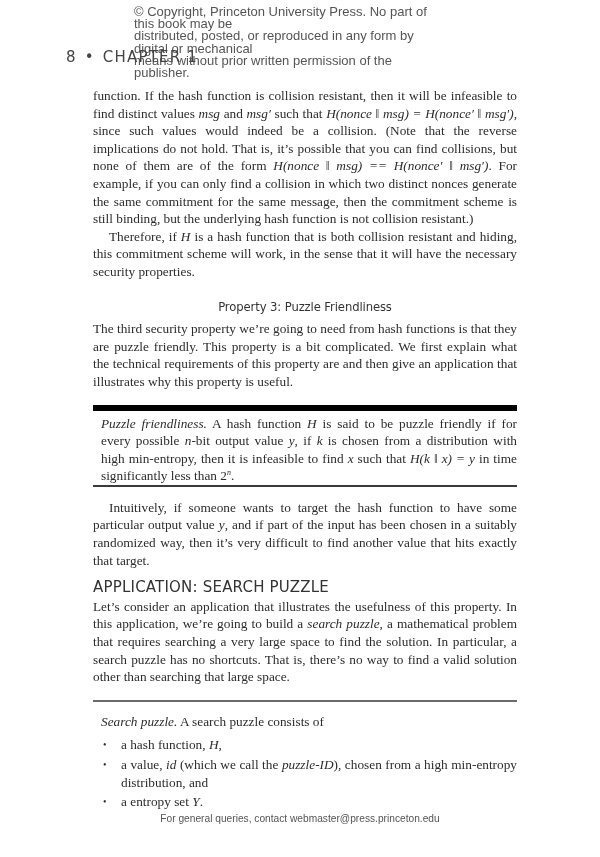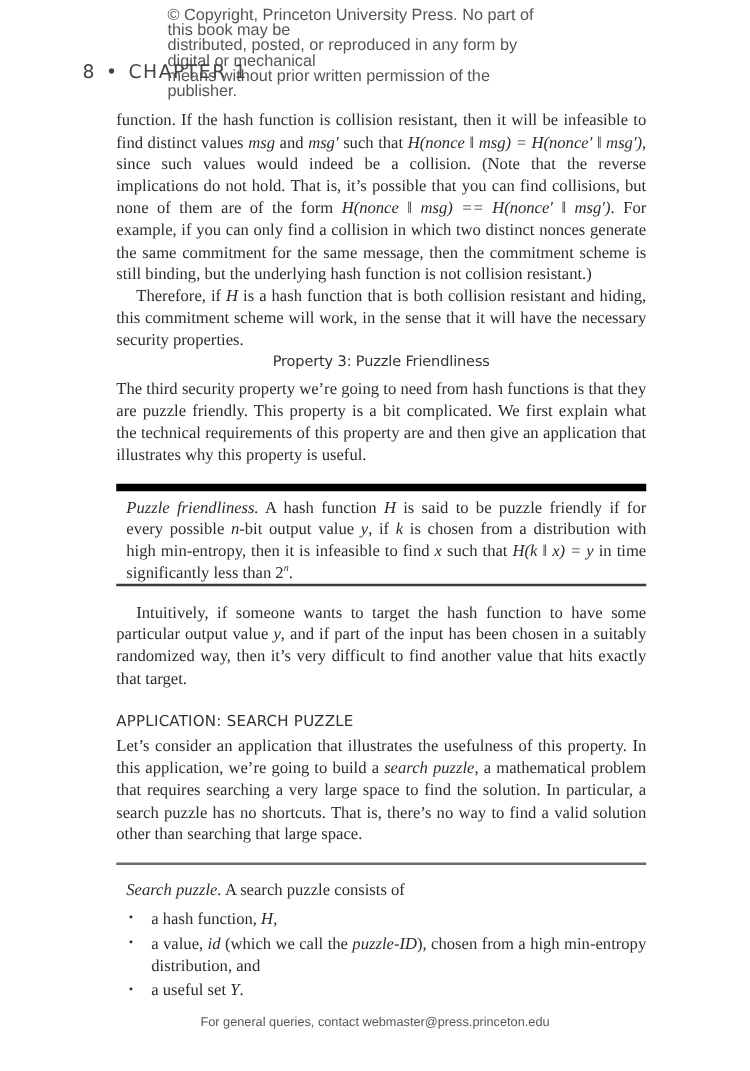--- a/index.html
+++ b/index.html
@@ -19,40 +19,40 @@
   .body-text {
     position: absolute; left: 93px; top: 87px; width: 424px;
     font-family: "Liberation Serif", serif; font-size: 13.3px; line-height: 17.6px; color: #2c2c2c;
     text-align: justify;
   }
   .body-text p { margin: 0; }
   .indent { text-indent: 16px; }
   i, .it { font-style: italic; }
   .subsec {
     text-align: center; font-family: "DejaVu Sans", sans-serif; font-size: 11.6px;
-    margin-bottom: 4px; color: #333; letter-spacing: -0.1px;
+    margin-top: 18px; margin-bottom: 4px; color: #333; letter-spacing: -0.1px;
   }
   .box {
     margin: 14px 0 12px 0;
     border-top: 6px solid #000000; border-bottom: 2px solid #3a3a3a;
     padding: 4px 0 0 0;
   }
   .box p { margin: 0 0 0 8px; }
   .box2 {
     margin: 14px 0 0 0;
     border-top: 2px solid #6a6a6a;
     padding: 11px 0 0 0;
   }
   .box2 p { margin: 0 0 0 8px; }
   .box2 ul { margin: 6px 0 0 8px; padding: 0; list-style: none; }
   .box2 li { position: relative; padding-left: 20px; margin-bottom: 2px; }
   .box2 li .bullet { position: absolute; left: 2px; top: 0; font-size: 10px; }
   .app-head {
-    font-family: "DejaVu Sans", sans-serif; font-size: 12px; letter-spacing: 0.2px;
-    margin-top: 18px; margin-bottom: 1px; color: #333;
+    font-family: "DejaVu Sans", sans-serif; font-size: 15px; letter-spacing: 0.2px;
+    margin-top: 10px; margin-bottom: 1px; color: #333;
   }
   .sup { font-size: 8px; vertical-align: super; line-height: 0; }
   .footer {
     position: absolute; left: 0; right: 0; top: 813px; text-align: center;
     font-family: "Liberation Sans", sans-serif; font-size: 10.2px; color: #555;
   }
 </style>
 </head>
 <body>
 
@@ -83,18 +83,18 @@
 
   <div class="app-head">APPLICATION: SEARCH PUZZLE</div>
 
   <p><span>Let’s consider an application that illustrates the usefulness of this property. In this application, we’re going to build a </span><i>search puzzle</i><span>, a mathematical problem that requires searching a very large space to find the solution. In particular, a search puzzle has no shortcuts. That is, there’s no way to find a valid solution other than searching that large space.</span></p>
 
   <div class="box2">
     <p><i>Search puzzle.</i><span> A search puzzle consists of</span></p>
     <ul>
       <li><span class="bullet">•</span><span>a hash function, </span><i>H</i><span>,</span></li>
       <li><span class="bullet">•</span><span>a value, </span><i>id</i><span> (which we call the </span><i>puzzle-ID</i><span>), chosen from a high min-entropy distribution, and</span></li>
-      <li><span class="bullet">•</span><span>a useful set </span><i>Y</i><span>.</span></li>
+      <li><span class="bullet">•</span><span>a entropy set </span><i>Y</i><span>.</span></li>
     </ul>
   </div>
 </div>
 
 <div class="footer">For general queries, contact webmaster@press.princeton.edu</div>
 
 </body></html>

